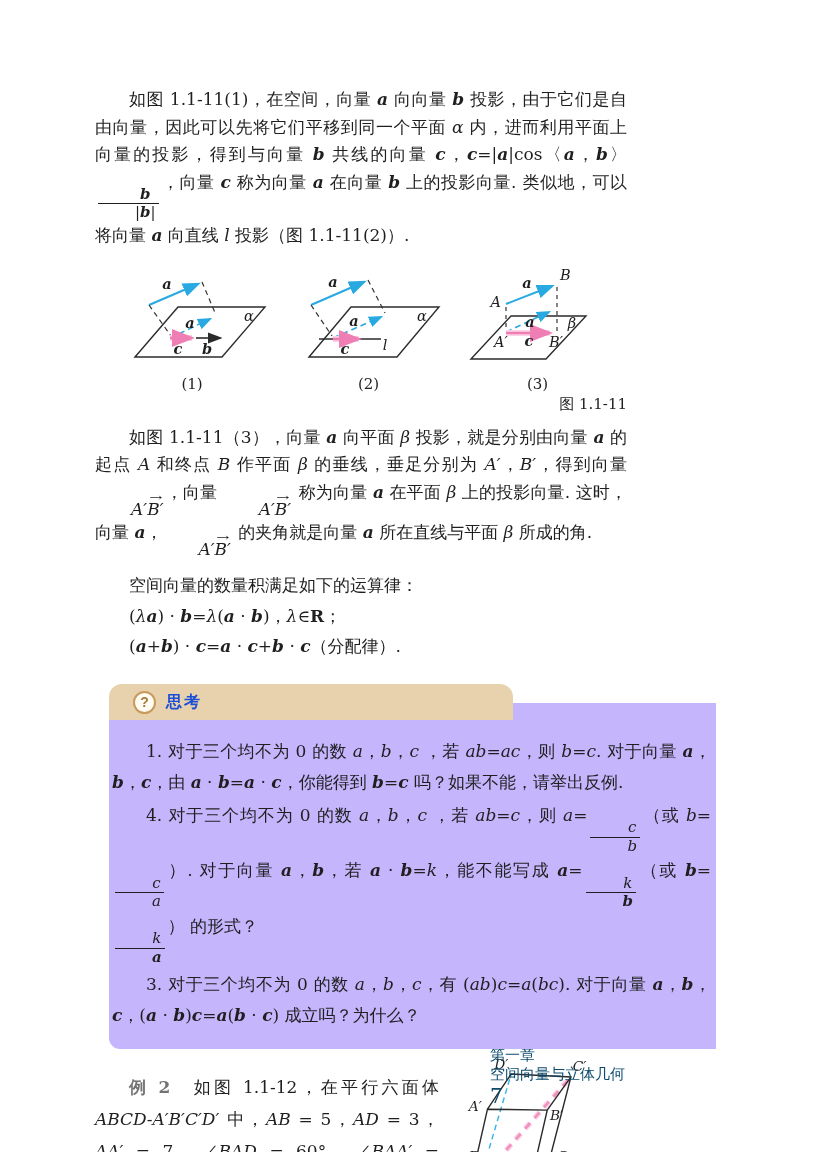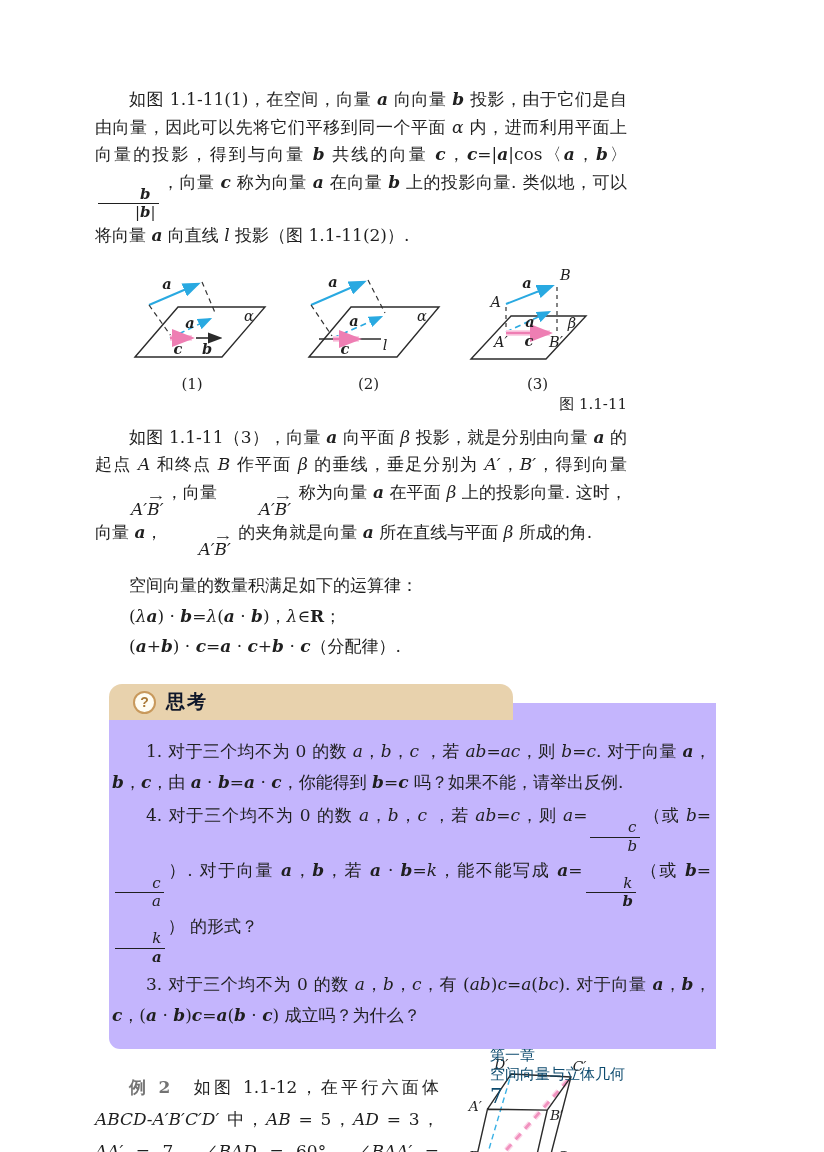--- a/index.html
+++ b/index.html
@@ -26,21 +26,21 @@
        vertical-align:-0.22em;margin:0 2px;}
   .vec .va{font-size:0.62em;line-height:0.5;transform:scaleX(1.5);}
   .vec .vt{font-style:italic;font-weight:normal;}
   
   .think{margin:24px 0 0 14px;width:622px;}
   .think-tab{position:relative;z-index:2;width:404px;height:36px;background:#e8d2ad;
              border-radius:13px 13px 0 0;display:flex;align-items:center;gap:10px;padding-left:24px;box-sizing:border-box;}
   .qicon{width:23px;height:23px;border-radius:50%;background:#fffdf3;border:2px solid #c8995c;
          display:flex;align-items:center;justify-content:center;box-sizing:border-box;}
   .qicon span{font-family:"Liberation Sans",sans-serif;font-weight:bold;font-size:14px;color:#aa7a38;line-height:1;}
-  .think-title{font-family:"Liberation Sans",sans-serif;font-weight:bold;font-size:19px;color:#0f172a;letter-spacing:2px;}
+  .think-title{font-family:"Liberation Sans",sans-serif;font-weight:bold;font-size:16px;color:#1d4ed8;letter-spacing:2px;}
   .think-body{position:relative;z-index:1;margin-top:-17px;background:#c4b5fd;
               border-radius:13px 13px 11px 11px;padding:30px 20px 16px 3px;}
   .tq{margin:3px 0;text-indent:2em;text-align:justify;line-height:1.78;}
   
   .example{margin-top:22px;display:flex;}
   .ex-left{width:452px;}
   .ex-right{width:188px;margin-left:0;margin-top:-14px;display:flex;flex-direction:column;align-items:center;}
   .exlabel{color:#737373;font-weight:bold;margin-right:1.2em;}
   .expara{line-height:1.9;}
   

